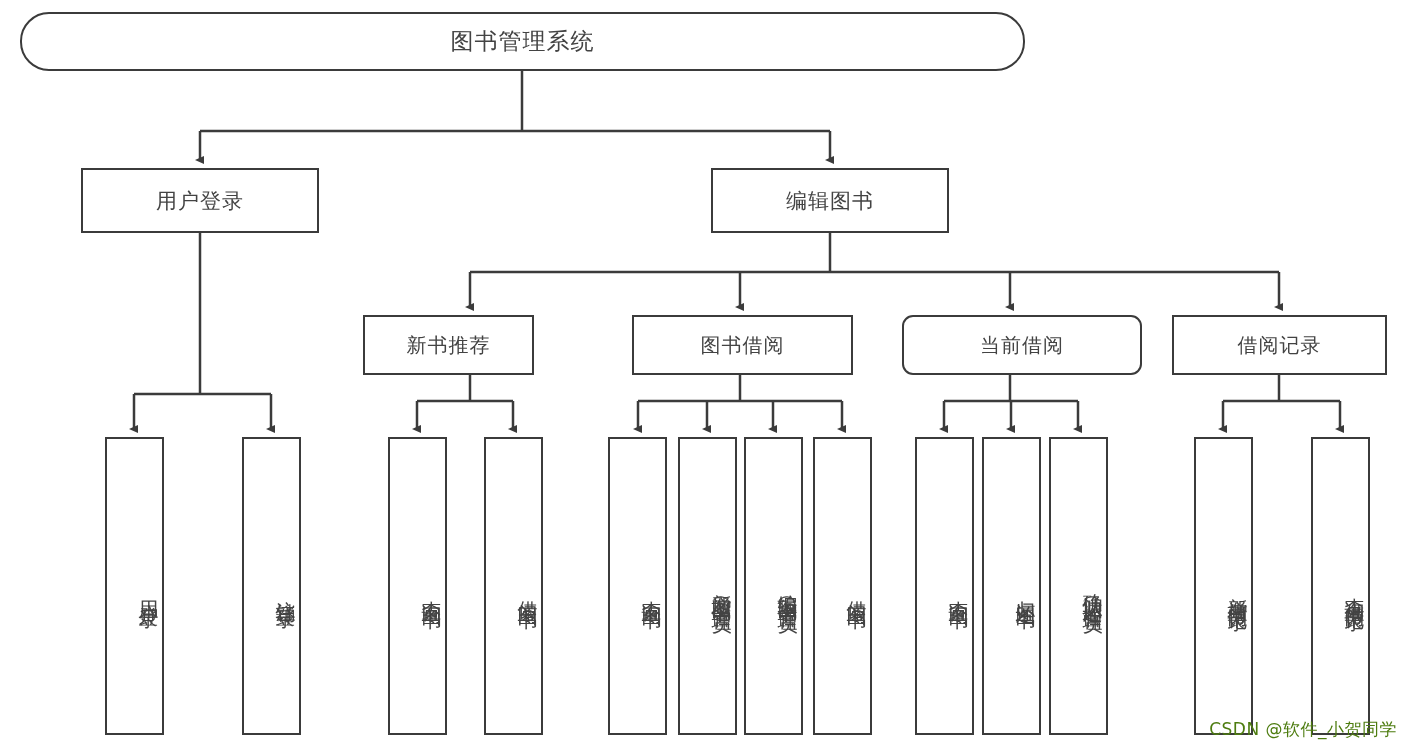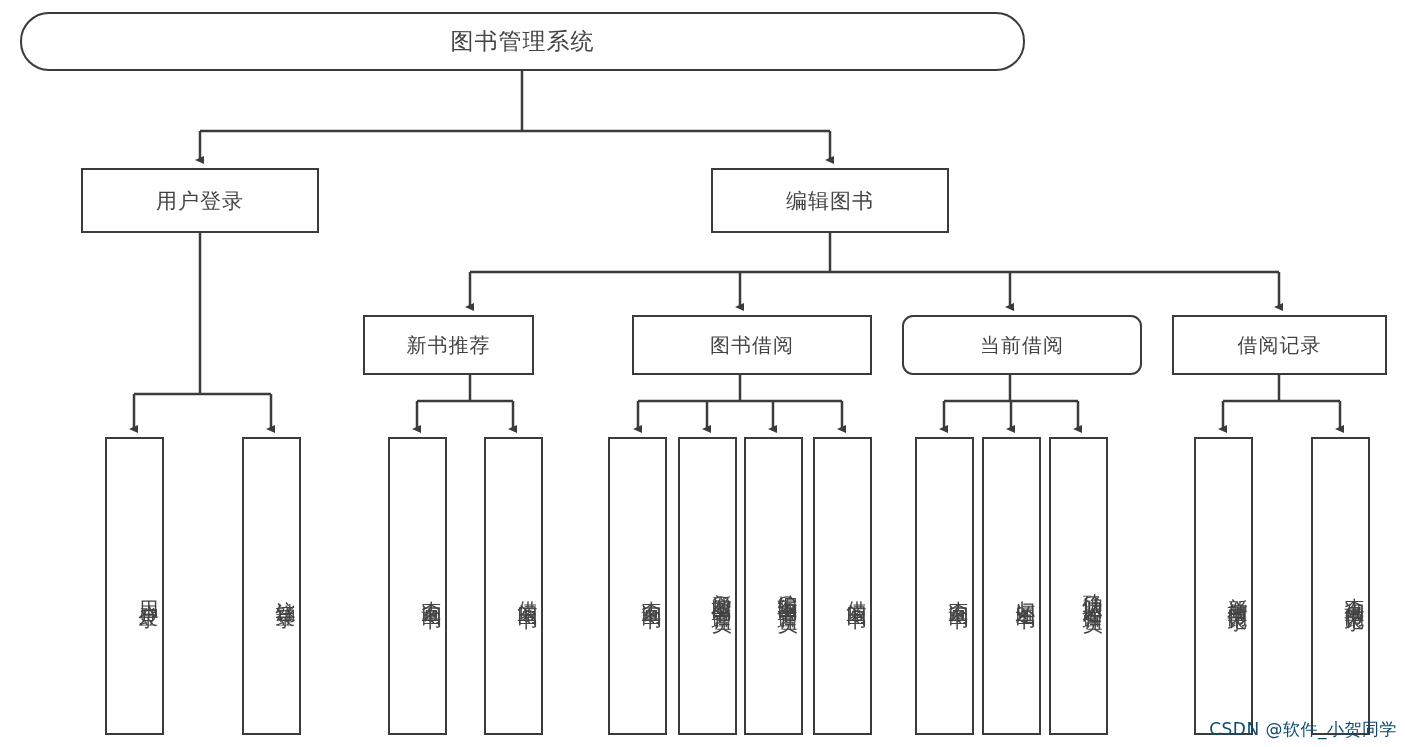--- a/index.html
+++ b/index.html
@@ -60,21 +60,21 @@
     writing-mode:vertical-rl;
     text-orientation:upright;
     display:block;
     white-space:nowrap;
   }
   .watermark{
     position:absolute;
     right:8px;
     bottom:6px;
     font-size:17px;
-    color:#0c4a6e;
+    color:#4d7c0f;
     letter-spacing:0.5px;
     z-index:3;
     white-space:nowrap;
   }
 </style>
 </head>
 <body>
 
 <div id="canvas">
 
@@ -137,21 +137,21 @@
   </div>
 
   <div class="node lvl2" style="left:711px;top:168px;width:238px;height:65px;">
     <span>编辑图书</span>
   </div>
 
   <div class="node lvl3" style="left:363px;top:315px;width:171px;height:60px;">
     <span>新书推荐</span>
   </div>
 
-  <div class="node lvl3" style="left:632px;top:315px;width:240px;height:60px;">
+  <div class="node lvl3" style="left:632px;top:315px;width:221px;height:60px;">
     <span>图书借阅</span>
   </div>
 
   <div class="node lvl3" style="left:902px;top:315px;width:240px;height:60px;border-radius:11px;">
     <span>当前借阅</span>
   </div>
 
   <div class="node lvl3" style="left:1172px;top:315px;width:215px;height:60px;">
     <span>借阅记录</span>
   </div>

